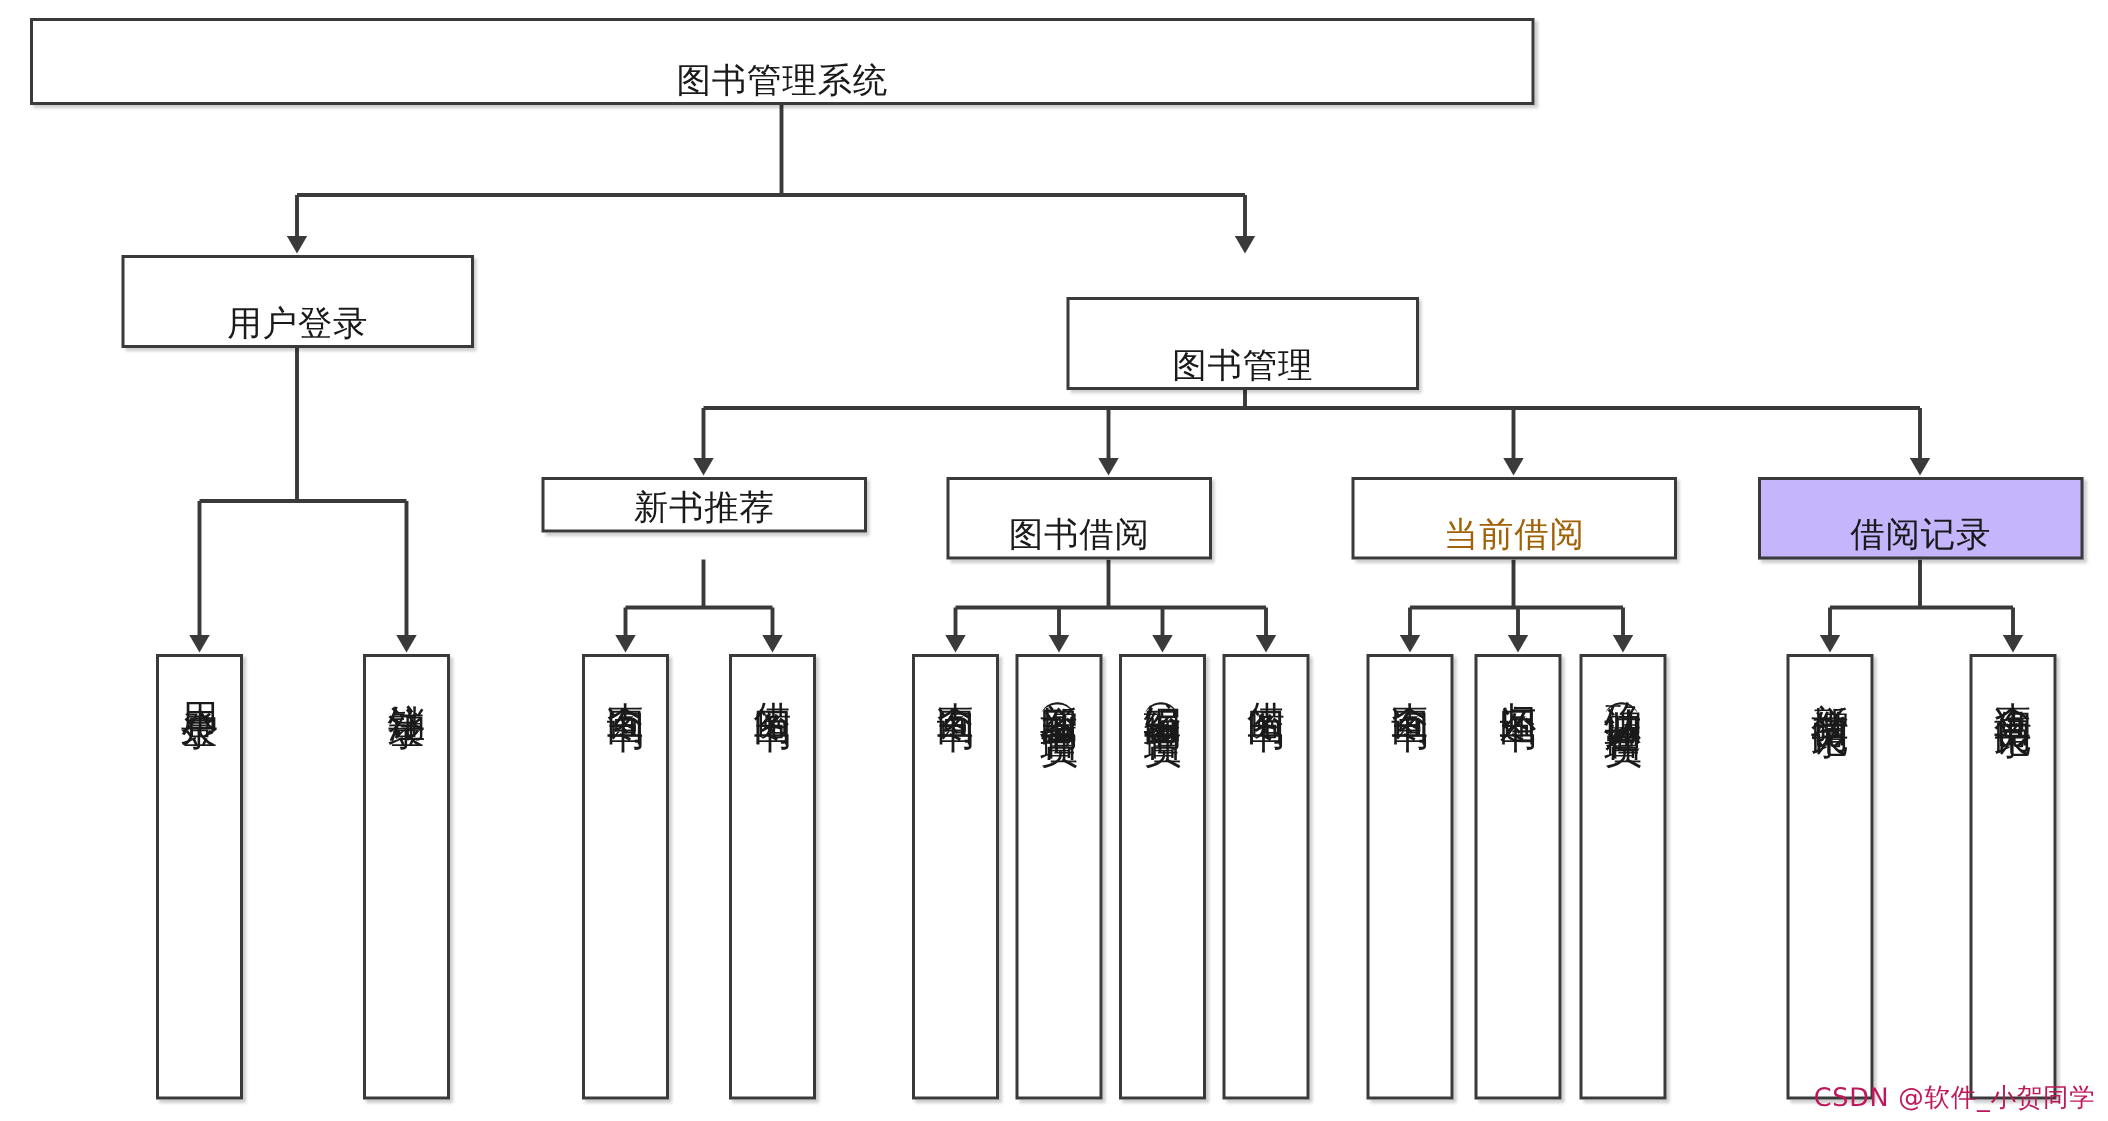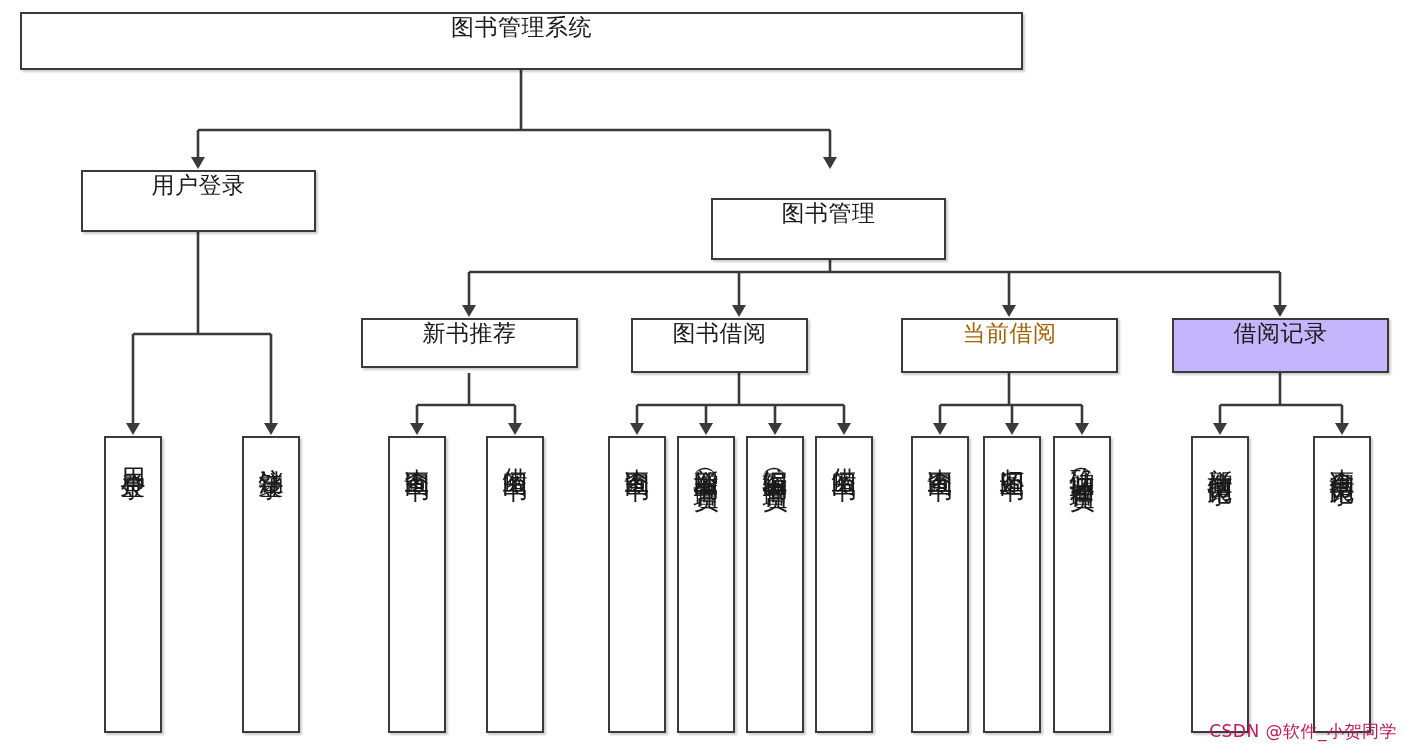--- a/index.html
+++ b/index.html
@@ -24,21 +24,21 @@
     width: 1405px;
     height: 747px;
   }
   .node {
     position: absolute;
     box-sizing: border-box;
     background: #ffffff;
     border: 2px solid #3a3a3a;
     box-shadow: 2px 2px 2px rgba(0,0,0,0.20);
     display: flex;
-    align-items: flex-start;
+    align-items: flex-end;
     justify-content: center;
     color: #1a1a1a;
   }
   .node .lbl {
     display: block;
     line-height: 1.18;
     text-align: center;
     white-space: nowrap;
   }
   .node.horiz .lbl {
@@ -126,21 +126,21 @@
     <span class="lbl">图书管理系统</span>
   </div>
 
   <div class="node horiz" style="left: 81px; top: 170px; width: 235px; height: 62px; border-color: rgb(58, 58, 58); background: rgb(255, 255, 255); color: rgb(26, 26, 26);">
     <span class="lbl">用户登录</span>
   </div>
   <div class="node horiz" style="left: 711px; top: 170px; width: 235px; height: 62px; border-color: rgb(58, 58, 58); background: rgb(255, 255, 255); color: rgb(26, 26, 26); margin-top: 28px;">
     <span class="lbl">图书管理</span>
   </div>
 
-  <div class="node horiz" style="left: 361px; top: 318px; width: 217px; height: 50px; border-color: rgb(58, 58, 58); background: rgb(255, 255, 255); color: rgb(26, 26, 26);">
+  <div class="node horiz" style="left: 361px; top: 318px; width: 217px; height: 37px; border-color: rgb(58, 58, 58); background: rgb(255, 255, 255); color: rgb(26, 26, 26);">
     <span class="lbl">新书推荐</span>
   </div>
   <div class="node horiz" style="left: 631px; top: 318px; width: 177px; height: 55px; border-color: rgb(58, 58, 58); background: rgb(255, 255, 255); color: rgb(26, 26, 26);">
     <span class="lbl">图书借阅</span>
   </div>
   <div class="node horiz" style="left: 901px; top: 318px; width: 217px; height: 55px; border-color: rgb(58, 58, 58); background: rgb(255, 255, 255); color: #a16207;">
     <span class="lbl">当前借阅</span>
   </div>
   <div class="node horiz" style="left: 1172px; top: 318px; width: 217px; height: 55px; border-color: rgb(58, 58, 58); background: #c4b5fd; color: rgb(26, 26, 26);">
     <span class="lbl">借阅记录</span>

